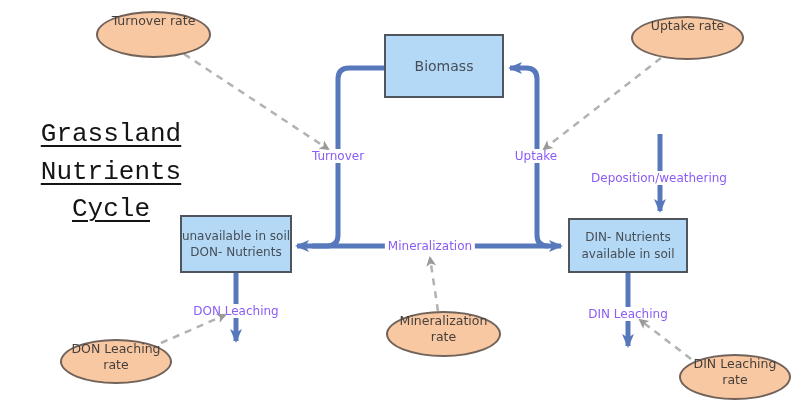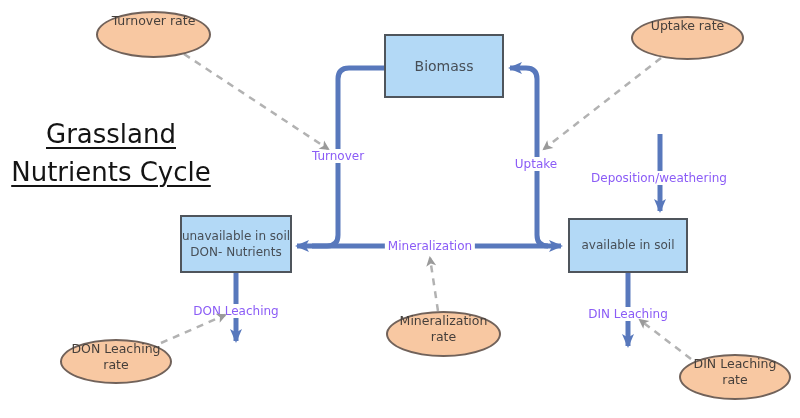--- a/index.html
+++ b/index.html
@@ -25,20 +25,21 @@
     text-align: center;
     font-size: 26px;
     font-weight: 500;
     color: #141414;
     line-height: 1.45;
   }
   .title-line {
     text-decoration: underline;
     text-decoration-thickness: 2px;
     text-underline-offset: 4px;
+    font-family: Liberation Mono, monospace;
   }
   .node-box {
     position: absolute;
     background: #B3D9F6;
     border: 2px solid #4F555C;
     color: #474E56;
     display: flex;
     flex-direction: column;
     align-items: center;
     justify-content: center;
@@ -74,21 +75,21 @@
   .flow-label {
     position: absolute;
     transform: translate(-50%, -50%);
     background: #ffffff;
     color: #8b5cf6;
     font-size: 12px;
     padding: 0 3px;
     white-space: nowrap;
   }
   .fl-turnover      { left: 338px; top: 156px; }
-  .fl-uptake        { left: 536px; top: 164px; }
+  .fl-uptake        { left: 536px; top: 156px; }
   .fl-deposition    { left: 659px; top: 178px; }
   .fl-mineralization{ left: 430px; top: 246px; }
   .fl-donleach      { left: 236px; top: 311px; }
   .fl-dinleach      { left: 628px; top: 314px; }
 </style>
 </head>
 <body>
 
 <div class="stage">
 
@@ -138,20 +139,21 @@
   </div>
 
   <div class="node-box box-biomass">
     <span>Biomass</span>
   </div>
   <div class="node-box box-don">
     <span>unavailable in soil</span>
     <span>DON- Nutrients</span>
   </div>
   <div class="node-box box-din">
+    <span>DIN- Nutrients</span>
     <span>available in soil</span>
   </div>
 
   <div class="rate-ellipse el-turnover">
     <span>Turnover rate</span>
   </div>
   <div class="rate-ellipse el-uptake">
     <span>Uptake rate</span>
   </div>
   <div class="rate-ellipse el-mineral">

